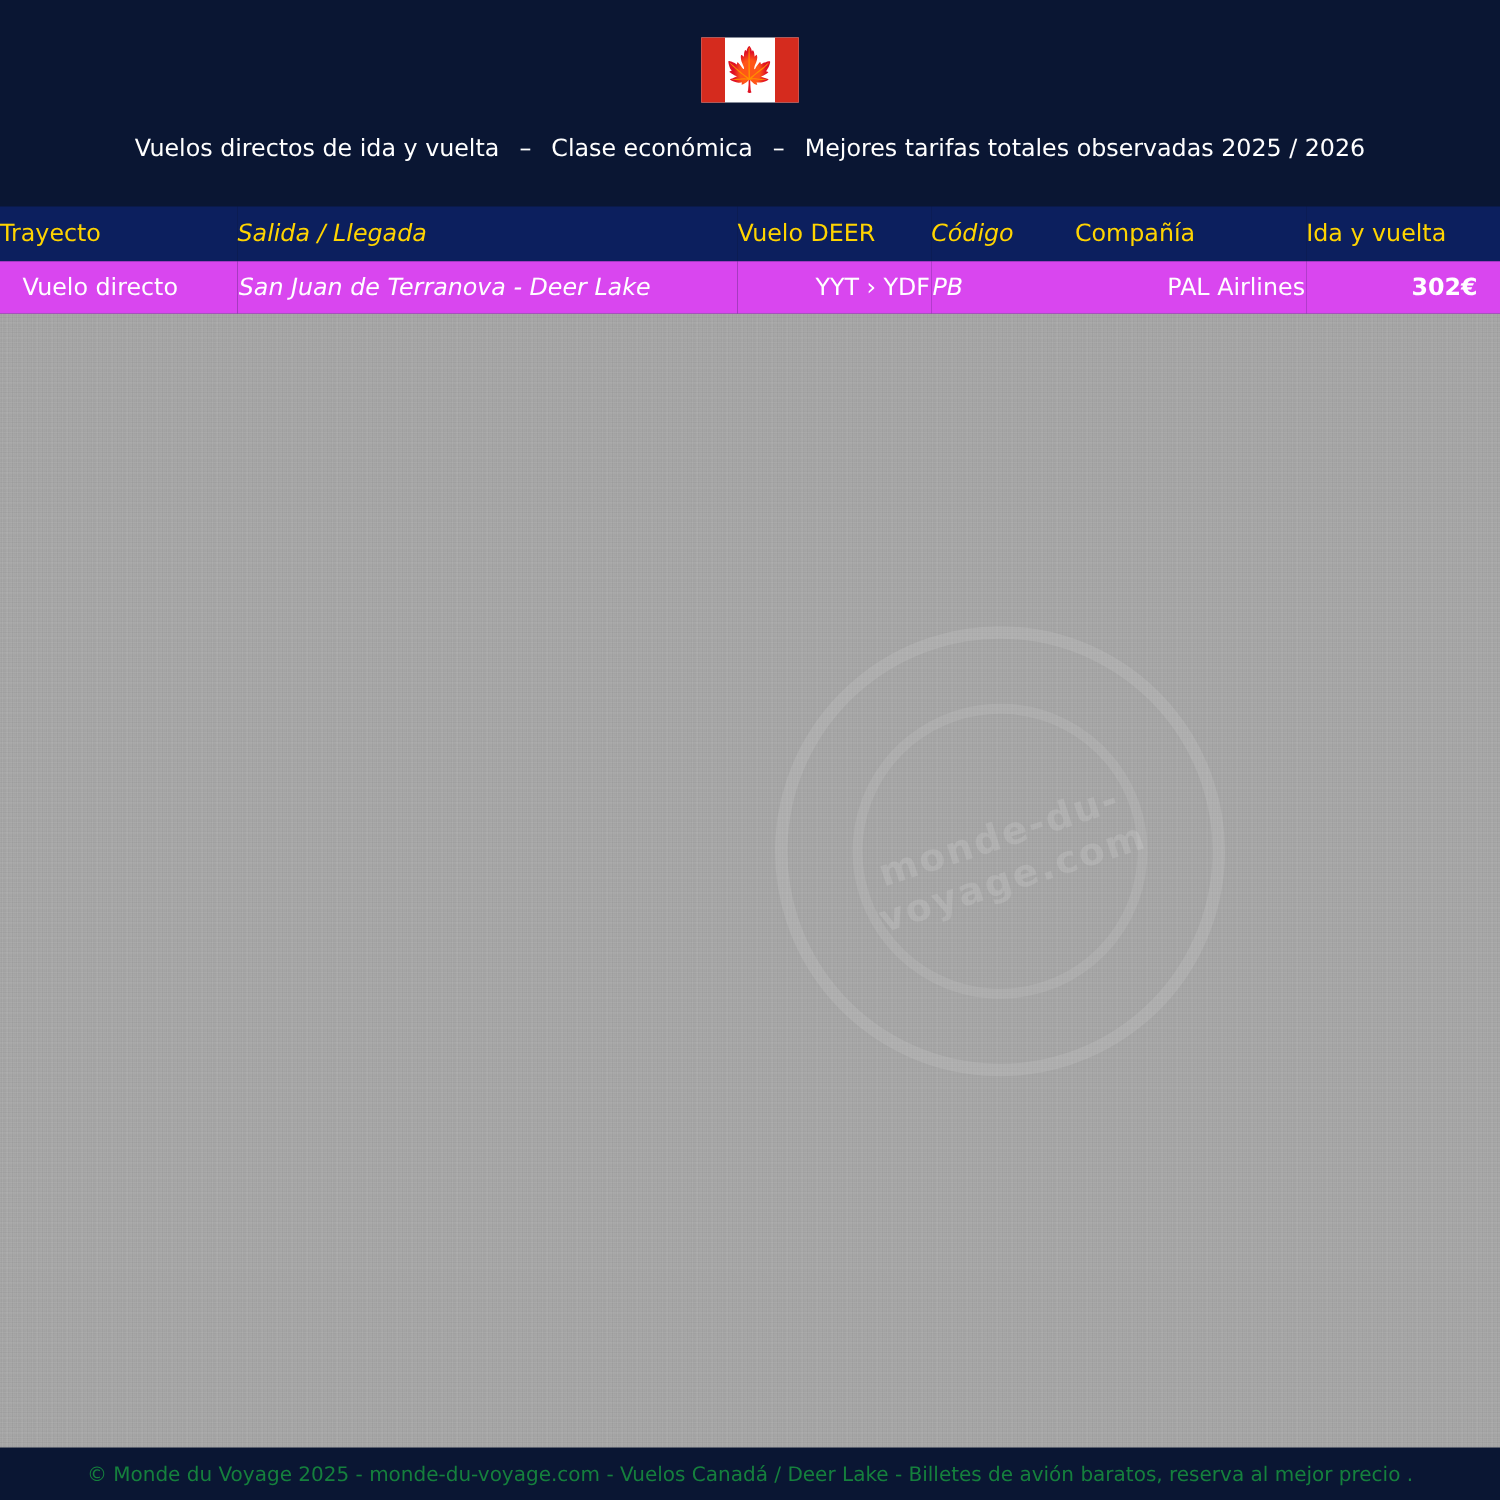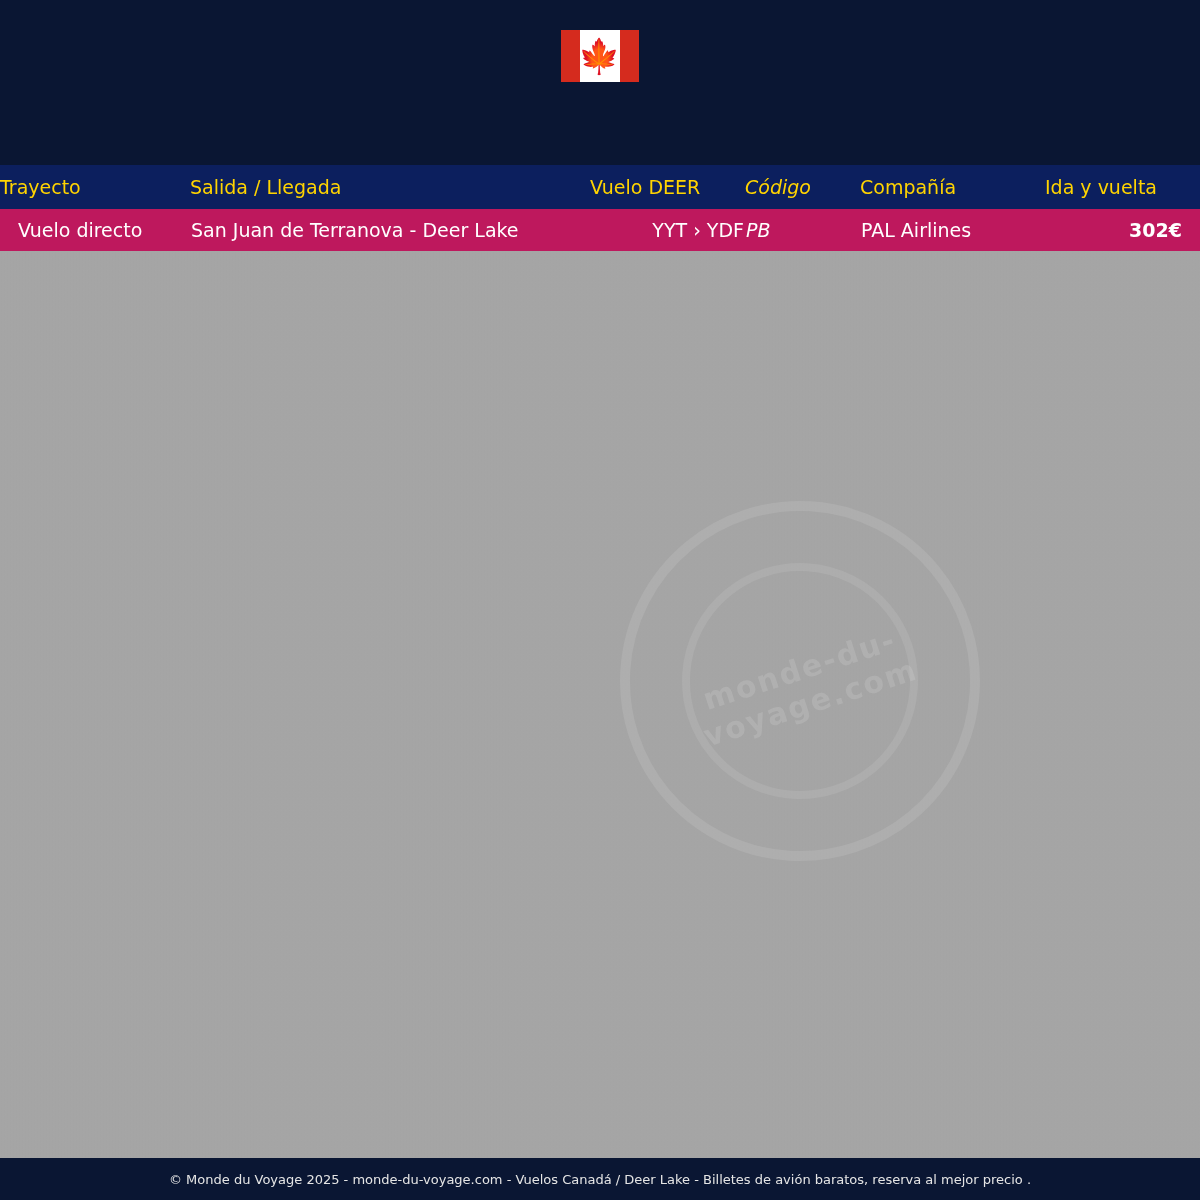--- a/index.html
+++ b/index.html
@@ -91,40 +91,40 @@
   }
   .table thead th {
     color: #ffd400;
     font-size: 19px;
     font-weight: normal;
     text-align: left;
     padding: 0 0 0 0;
     vertical-align: middle;
   }
   .table tbody tr {
-    background: #be185d;
+    background: #d946ef;
     height: 42px;
   }
   .table tbody td {
     font-size: 19px;
     vertical-align: middle;
     color: #ffffff;
   }
   .c1 { width: 190px; padding-left: 18px; }
-  .c2 { width: 400px; }
+  .c2 { width: 400px; font-style: italic; }
   .c3 { width: 155px; text-align: right; }
   .c4 { width: 115px; font-style: italic; }
   .c5 { width: 185px; }
   .c6 { width: 155px; text-align: right; padding-right: 18px; font-weight: bold; }
 
   td.c1 { color: #ffffff; }
   td.c2 { color: #ffd400; }
   td.c3 { color: #ffffff; }
   td.c4 { color: #ffffff; }
-  td.c5 { color: #ffd400; }
+  td.c5 { color: #ffd400; text-align: right; }
   td.c6 { color: #ffffff; text-align: right; }
 
   th.c6 { text-align: right; padding-right: 18px; }
 
   
   .map-area {
     position: relative;
     width: 1200px;
     height: 910px;
     background: #a8a8a8;
@@ -178,37 +178,44 @@
     left: 0;
     bottom: 0;
     width: 1200px;
     height: 42px;
     background: #0a1633;
     display: flex;
     align-items: center;
     justify-content: center;
   }
   .footer-text {
-    color: #e5e5e5;
-    font-size: 13px;
+    color: #15803d;
+    font-size: 16px;
     white-space: nowrap;
   }
 </style>
 </head>
 <body>
 
 <div class="page">
 
   <div class="header">
     <div class="title-row">
       <div class="flag">
         <span class="bar-left"></span>
         <span class="bar-right"></span>
         <span class="leaf">🍁</span>
       </div>
+    </div>
+    <div class="subtitle">
+      <span>Vuelos directos de ida y vuelta</span>
+      <span class="sep">–</span>
+      <span>Clase económica</span>
+      <span class="sep">–</span>
+      <span>Mejores tarifas totales observadas 2025 / 2026</span>
     </div>
   </div>
 
   <table class="table">
     <thead>
       <tr>
         <th class="c1">Trayecto</th>
         <th class="c2">Salida / Llegada</th>
         <th class="c3">Vuelo DEER</th>
         <th class="c4">Código</th>

